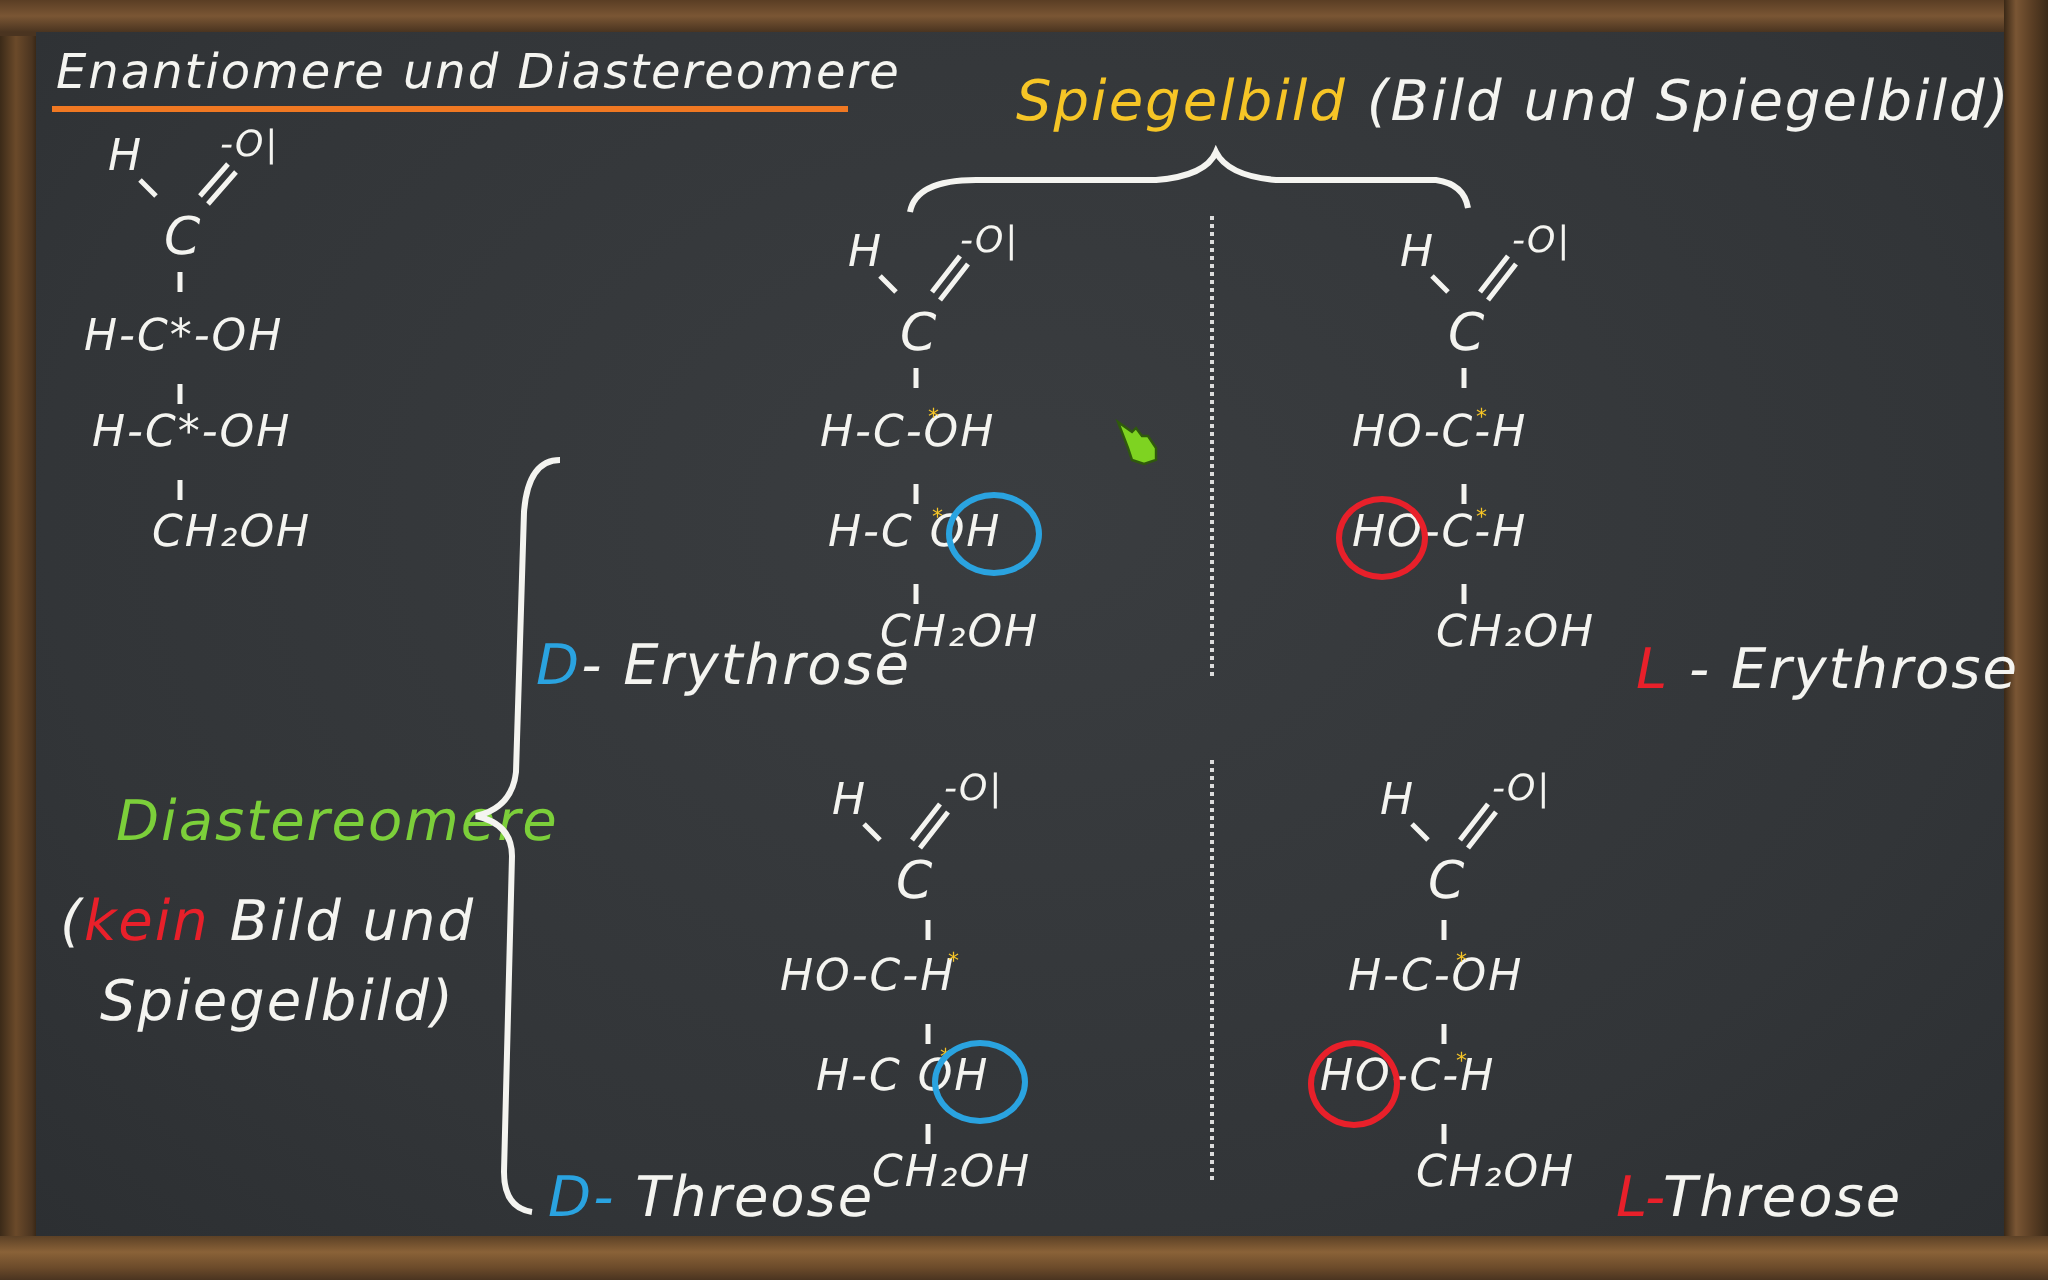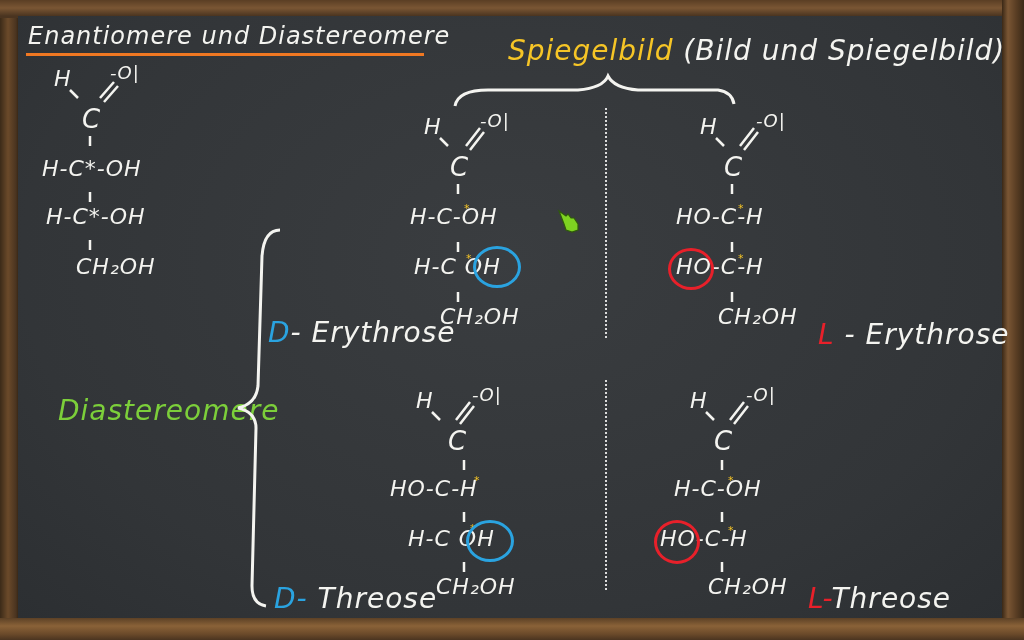--- a/index.html
+++ b/index.html
@@ -39,20 +39,25 @@
 
   <div class="chalk title" style="left:10px;top:6px;">Enantiomere und Diastereomere</div>
   <div class="underline" style="left:8px;top:37px;width:398px;"></div>
 
   <div class="chalk big" style="left:490px;top:18px;">
     <span class="yellow">Spiegelbild</span>
     <span>(Bild und Spiegelbild)</span>
   </div>
 
   <div class="chalk big green" style="left:20px;top:378px;margin-left:20px;">Diastereomere</div>
+  <div class="chalk big" style="left:12px;top:428px;">
+    <span>(</span><span class="red">kein</span>
+    <span>Bild und</span>
+  </div>
+  <div class="chalk big" style="left:32px;top:468px;">Spiegelbild)</div>
 
   <svg width="984" height="602">
     <path d="M437 90 Q440 74 470 74 L560 74 Q585 72 590 60 Q596 72 620 74 L700 74 Q714 76 716 88" fill="none" stroke="#f4f4f0" stroke-width="3"></path>
     <path d="M262 214 Q246 214 244 240 L240 370 Q238 388 220 392 Q238 396 238 412 L234 570 Q234 588 248 590" fill="none" stroke="#f4f4f0" stroke-width="3"></path>
   </svg>
   <div class="dotted" style="left:587px;top:92px;height:230px;"></div>
   <div class="dotted" style="left:587px;top:364px;height:210px;"></div>
 
   <div>
     <div class="chalk mol" style="left:36px;top:52px;">H</div>

